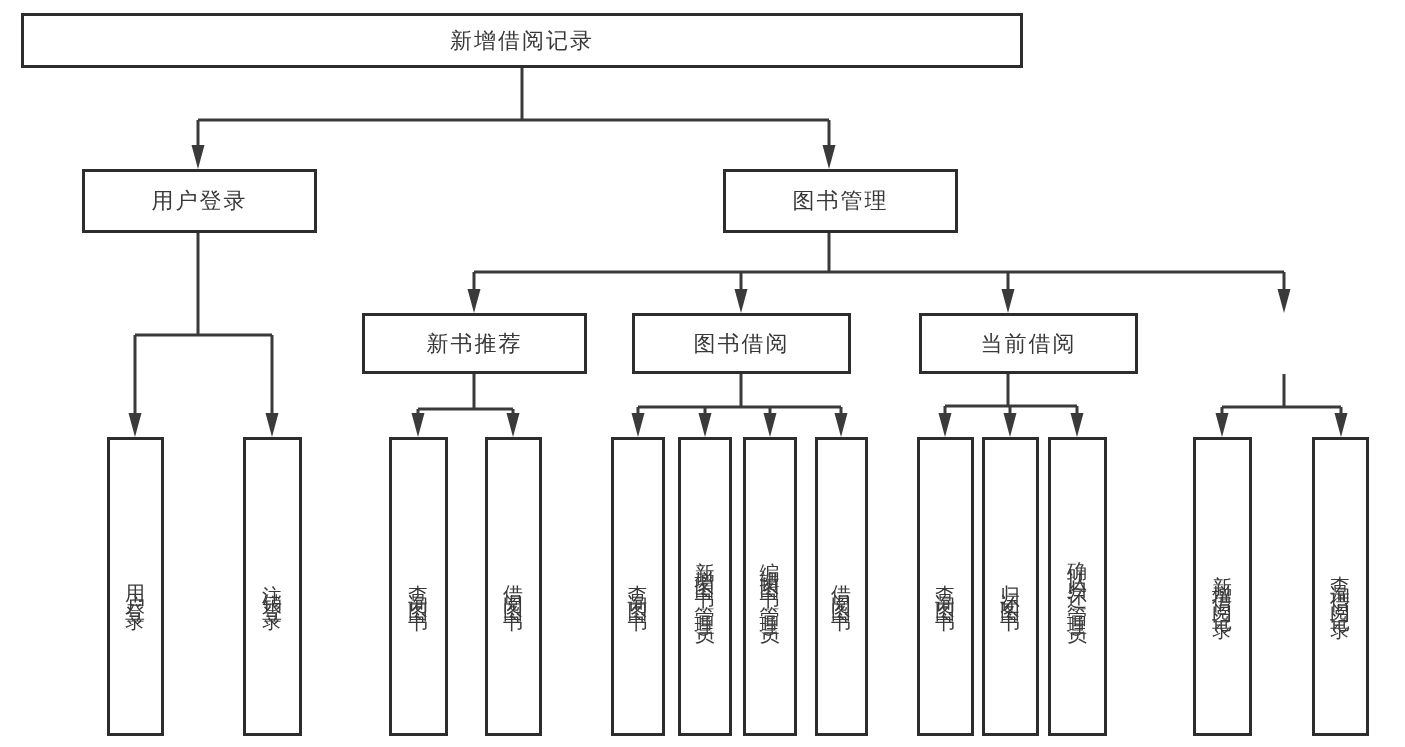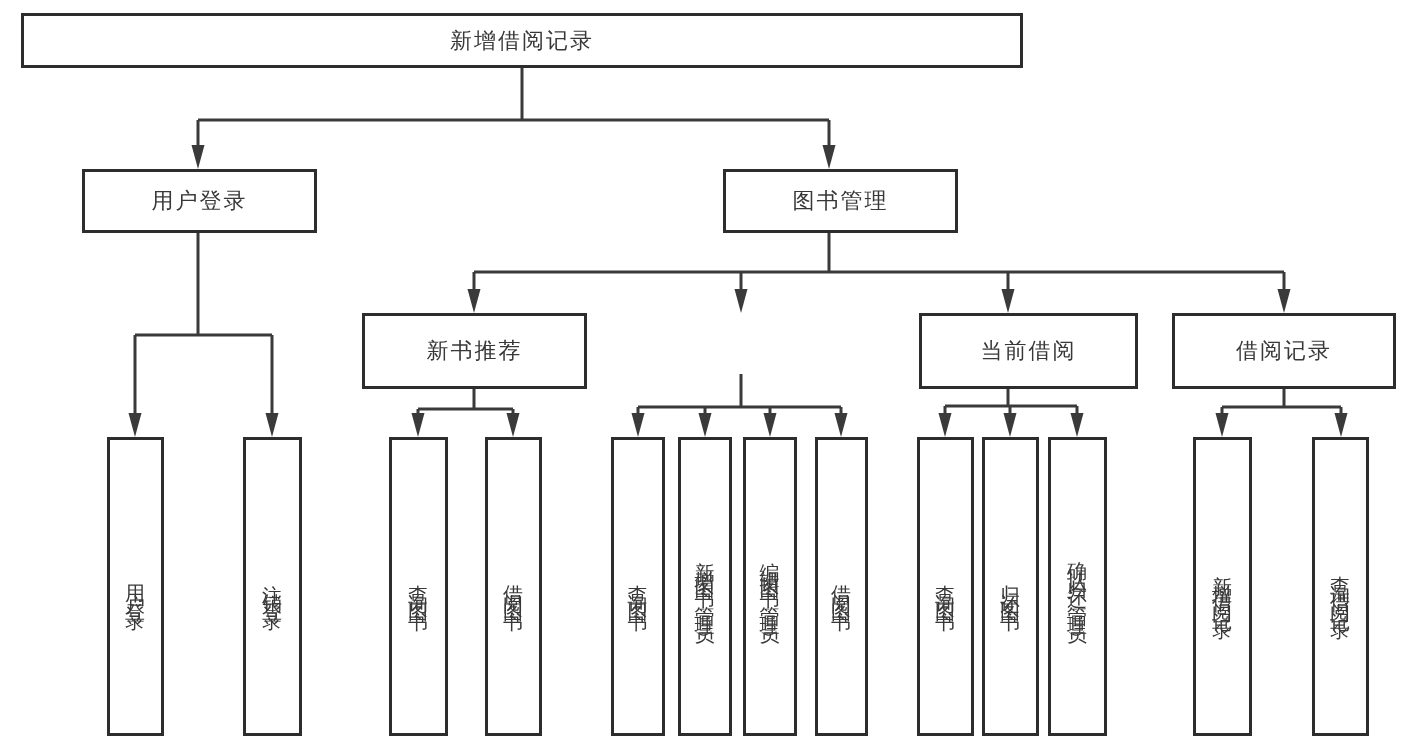--- a/index.html
+++ b/index.html
@@ -23,21 +23,21 @@
     background:#ffffff;
     border:3px solid #2d2d2d;
     display:flex; align-items:center; justify-content:center;
     z-index:2;
   }
   .node .hlabel{
     font-size:22px; letter-spacing:2px; color:#383838; white-space:nowrap;
   }
   .root{ left:21px; top:13px; width:1002px; height:55px; }
   .lvl2{ top:169px; height:64px; width:235px; }
-  .lvl3{ top:313px; height:76px; }
+  .lvl3{ top:313px; height:61px; }
   .leaf{ top:437px; height:299px; }
   .vtext{
     writing-mode:vertical-rl;
     text-orientation:mixed;
     font-size:20px;
     letter-spacing:9px;
     color:#383838;
     line-height:1;
   }
   .watermark{
@@ -98,25 +98,25 @@
   <div class="node lvl2" style="left:82px;">
     <span class="hlabel">用户登录</span>
   </div>
   <div class="node lvl2" style="left:688px;margin-left:35px;">
     <span class="hlabel">图书管理</span>
   </div>
 
   <div class="node lvl3" style="left:362px;width:225px;">
     <span class="hlabel">新书推荐</span>
   </div>
+  <div class="node lvl3" style="left:632px;width:219px;">
+    <span class="hlabel">图书借阅</span>
+  </div>
   <div class="node lvl3" style="left:899px;width:219px;margin-left:20px;">
     <span class="hlabel">当前借阅</span>
-  </div>
-  <div class="node lvl3" style="left:1172px;width:224px;">
-    <span class="hlabel">借阅记录</span>
   </div>
 
   <div class="node leaf" style="left:107px;width:57px;">
     <span class="vtext">用户登录</span>
   </div>
   <div class="node leaf" style="left:243px;width:59px;">
     <span class="vtext">注销登录</span>
   </div>
   <div class="node leaf" style="left:389px;width:59px;">
     <span class="vtext">查询图书</span>

